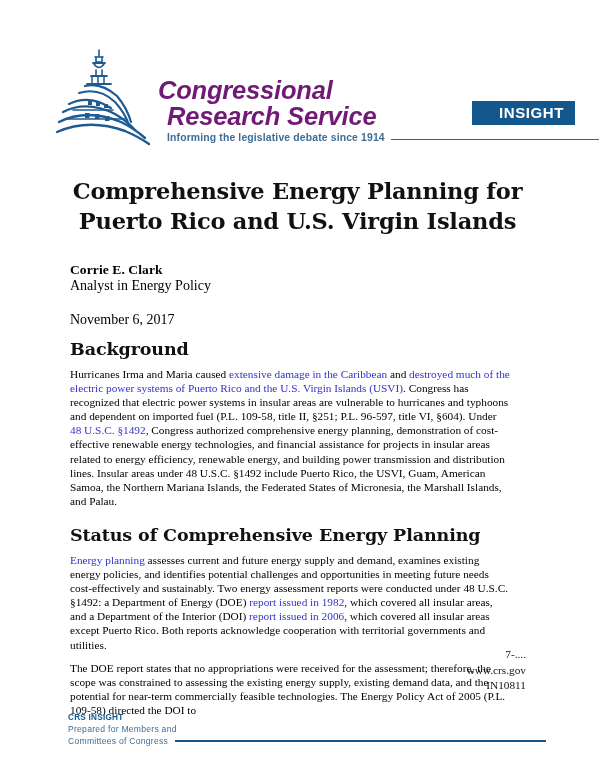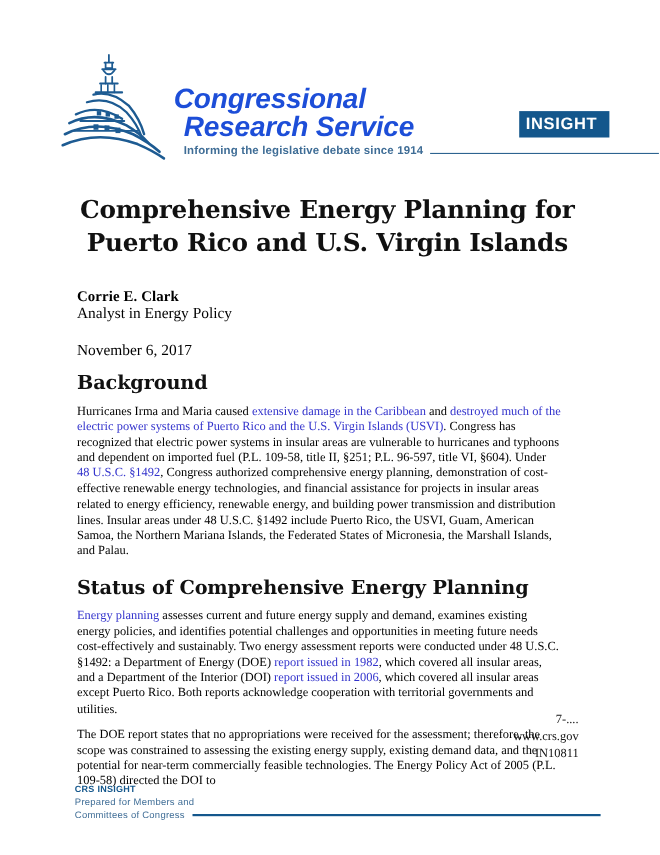--- a/index.html
+++ b/index.html
@@ -38,21 +38,21 @@
     top: 31px;
     width: 300px;
   }
   .wordmark-line {
     font-family: "Liberation Sans", "DejaVu Sans", sans-serif;
     font-style: italic;
     font-weight: bold;
     font-size: 25.5px;
     line-height: 26px;
     letter-spacing: -0.2px;
-    color: #1d4ed8;
+    color: #701a75;
     white-space: nowrap;
   }
   .wordmark-line.second {
     padding-left: 9px;
   }
   .tagline-row {
     position: absolute;
     left: 112px;
     top: 86px;
     width: 432px;
@@ -77,21 +77,21 @@
   .insight-badge {
     position: absolute;
     left: 417px;
     top: 55px;
     background: #14578c;
     color: #ffffff;
     font-family: "Liberation Sans", "DejaVu Sans", sans-serif;
     font-weight: bold;
     font-size: 15px;
     letter-spacing: 0.6px;
-    padding: 4px 11px 5px 6px;
+    padding: 4px 11px 5px 27px;
     line-height: 1;
   }
 
   
   .doc-title {
     position: absolute;
     left: 70px;
     top: 176px;
     width: 455px;
     font-family: "DejaVu Serif", "Liberation Serif", serif;

